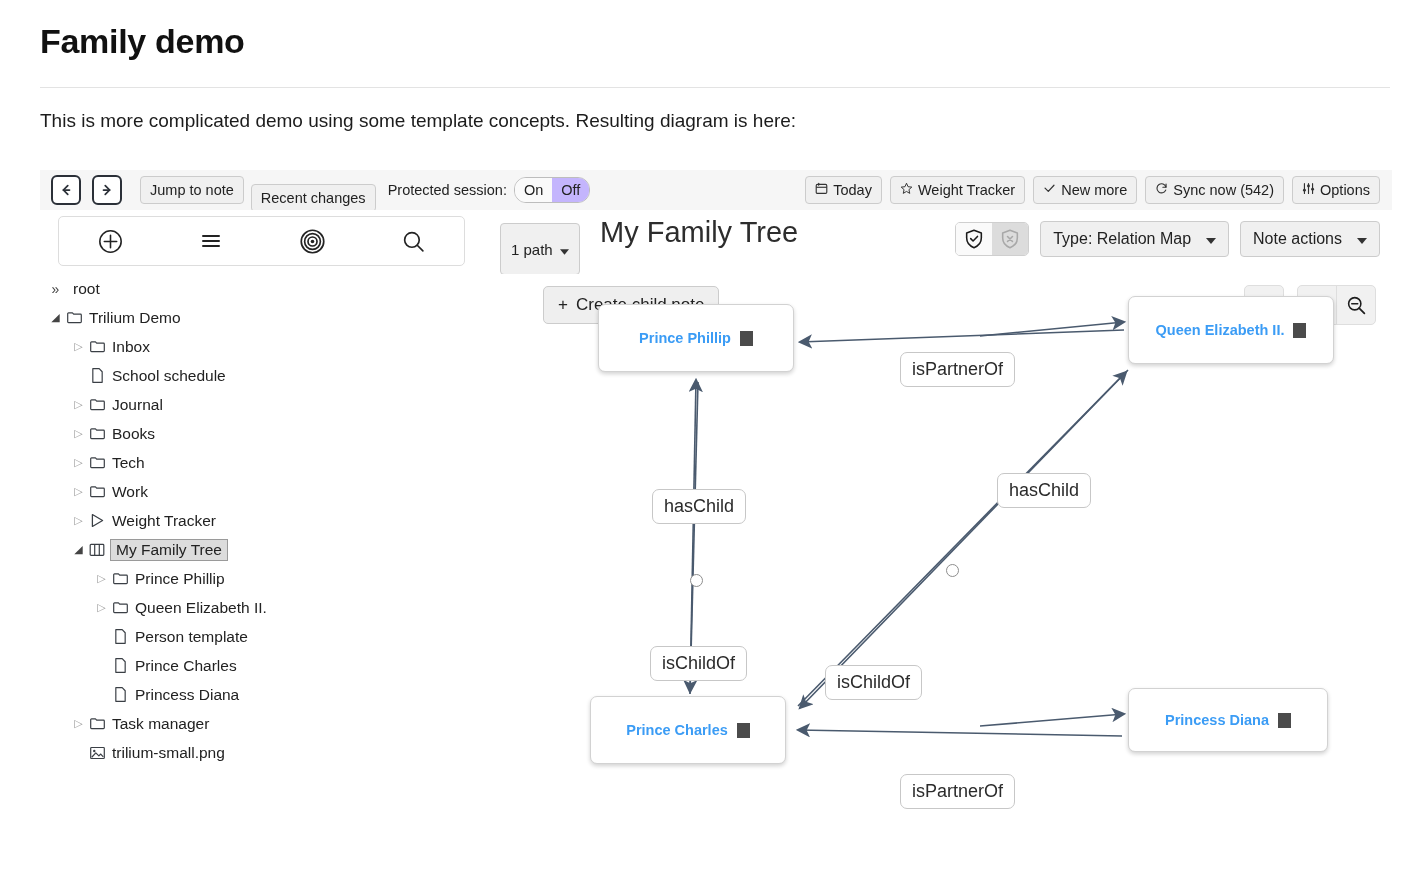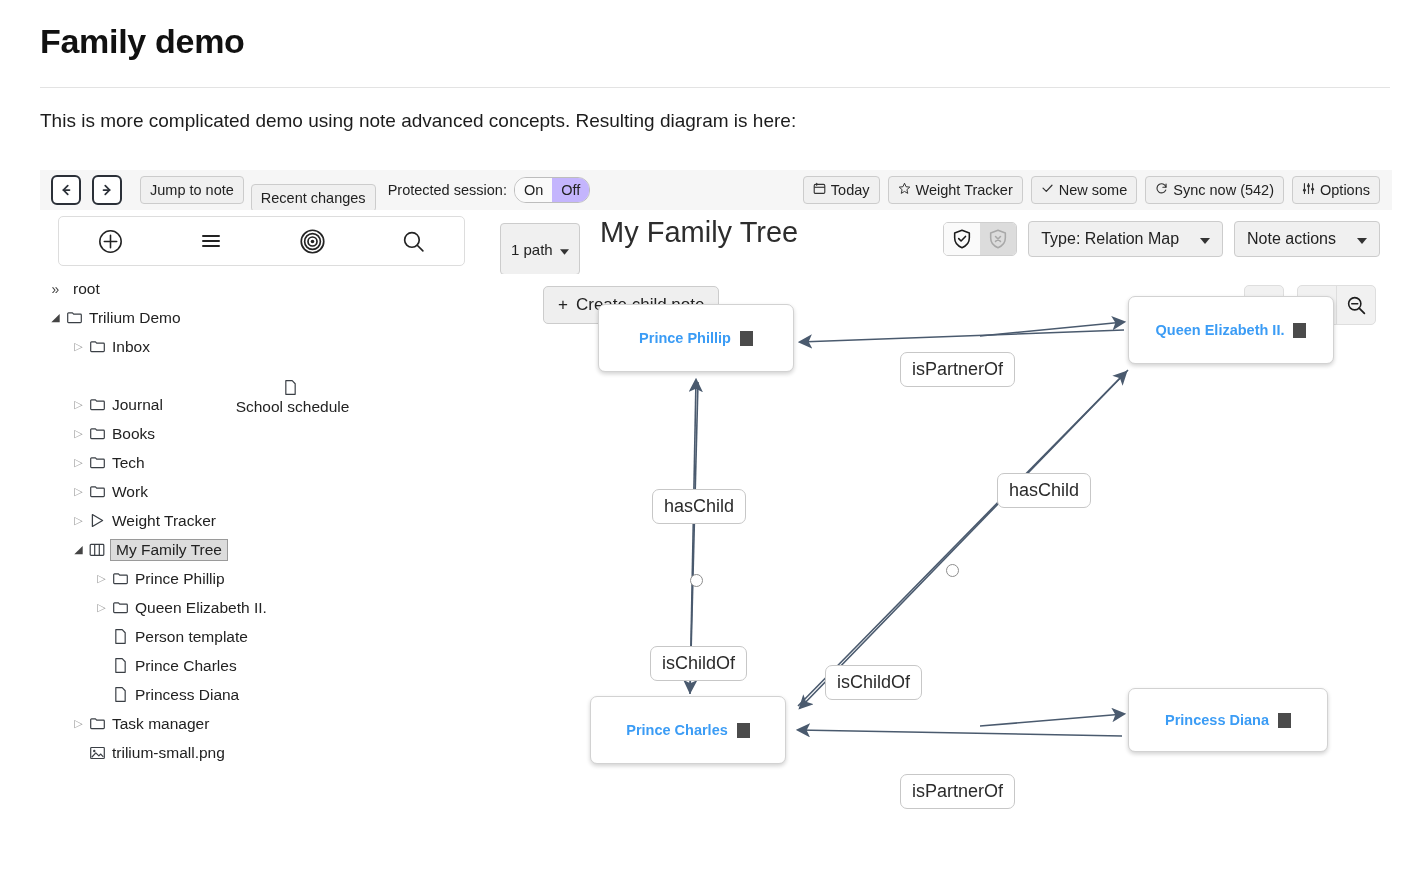--- a/index.html
+++ b/index.html
@@ -69,21 +69,21 @@
   #note-title{
     position:absolute;left:560px;top:6px;font-size:29px;color:#2d2d2d;
   }
   #row2-right{position:absolute;right:12px;top:11px;display:flex;align-items:center;gap:11px;}
   .shield-group{display:flex;border:1px solid #cfcfcf;border-radius:5px;overflow:hidden;}
   .shield-group > div{width:36px;height:32px;display:flex;align-items:center;justify-content:center;cursor:pointer;}
   .sh-active{background:#fafafa;}
   .sh-inactive{background:#dcdcdc;}
   .dd-btn{
     height:34px;border:1px solid #ccc;border-radius:4px;background:#f0f0f0;font-size:16px;
-    padding:0 12px;display:flex;align-items:center;gap:21px;cursor:pointer;white-space:nowrap;
+    padding:0 12px;display:flex;align-items:center;gap:15px;cursor:pointer;white-space:nowrap;
   }
 
   
   #tree{
     position:absolute;left:0;top:104px;width:470px;height:596px;background:#fff;
     font-size:15.5px;color:#222;
   }
   .trow{display:flex;align-items:center;height:29px;cursor:pointer;}
   .tw{width:15px;flex:0 0 15px;display:flex;align-items:center;justify-content:center;color:#9b9b9b;font-size:11px;}
   .ticon{width:22px;flex:0 0 22px;display:flex;align-items:center;justify-content:center;color:#3a3f45;}
@@ -128,21 +128,21 @@
     position:absolute;width:11px;height:11px;border:1px solid #8e8e8e;border-radius:50%;
     background:#fff;z-index:6;cursor:pointer;
   }
   #edges{position:absolute;left:0;top:0;width:882px;height:596px;z-index:1;}
 </style>
 </head>
 <body>
 
 <div id="doc-title">Family demo</div>
 <div id="doc-rule"></div>
-<div id="doc-para">This is more complicated demo using note advanced concepts. Resulting diagram is here:</div>
+<div id="doc-para">This is more complicated demo using some template concepts. Resulting diagram is here:</div>
 
 <div id="app">
 
   <div id="toolbar">
     <div class="icon-btn" id="btn-back">
       <svg width="14" height="14" viewBox="0 0 16 16">
           <path d="M10 3 L5 8 L10 13" fill="none" stroke="#2b3038" stroke-width="2" stroke-linecap="round" stroke-linejoin="round"></path>
           <path d="M5 8 H12" stroke="#2b3038" stroke-width="2" stroke-linecap="round"></path>
         </svg>
     </div>
@@ -178,21 +178,21 @@
             </svg>
         </span>
         <span>Weight Tracker</span>
       </div>
       <div class="tb-btn">
         <span>
           <svg width="13" height="13" viewBox="0 0 16 16">
               <path d="M2.5 7.5 L6.5 11.5 L13.5 4" fill="none" stroke="#333" stroke-width="1.5" stroke-linecap="round" stroke-linejoin="round"></path>
             </svg>
         </span>
-        <span>New some</span>
+        <span>New more</span>
       </div>
       <div class="tb-btn">
         <span>
           <svg width="13" height="13" viewBox="0 0 16 16">
               <path d="M13.4 6.2 A5.6 5.6 0 1 0 13.2 10" fill="none" stroke="#333" stroke-width="1.4" stroke-linecap="round"></path>
               <path d="M13.6 2.4 V6.4 H9.7" fill="none" stroke="#333" stroke-width="1.4" stroke-linecap="round" stroke-linejoin="round"></path>
             </svg>
         </span>
         <span>Sync now (542)</span>
       </div>
@@ -301,21 +301,21 @@
         </div>
         <div class="trow" style="padding-left: 31px;">
           <div class="tw">▷</div>
           <div class="ticon">
             <svg width="17" height="17" viewBox="0 0 20 20">
               <path d="M2 5.5 a1 1 0 0 1 1 -1 H7.6 l1.4 1.6 H17 a1 1 0 0 1 1 1 V15 a1 1 0 0 1 -1 1 H3 a1 1 0 0 1 -1 -1 Z" fill="none" stroke="#3a3f45" stroke-width="1.4" stroke-linejoin="round"></path>
             </svg>
           </div>
           <div class="tlabel">Inbox</div>
         </div>
-        <div class="trow" style="padding-left: 31px; flex-direction: column;">
+        <div class="trow" style="padding-left: 31px;">
           <div class="tw"></div>
           <div class="ticon">
             <svg width="15" height="17" viewBox="0 0 16 20">
               <path d="M2.5 2 H10 L13.5 5.6 V18 H2.5 Z" fill="none" stroke="#3a3f45" stroke-width="1.4" stroke-linejoin="round"></path>
             </svg>
           </div>
           <div class="tlabel">School schedule</div>
         </div>
         <div class="trow" style="padding-left: 31px;">
           <div class="tw">▷</div>

